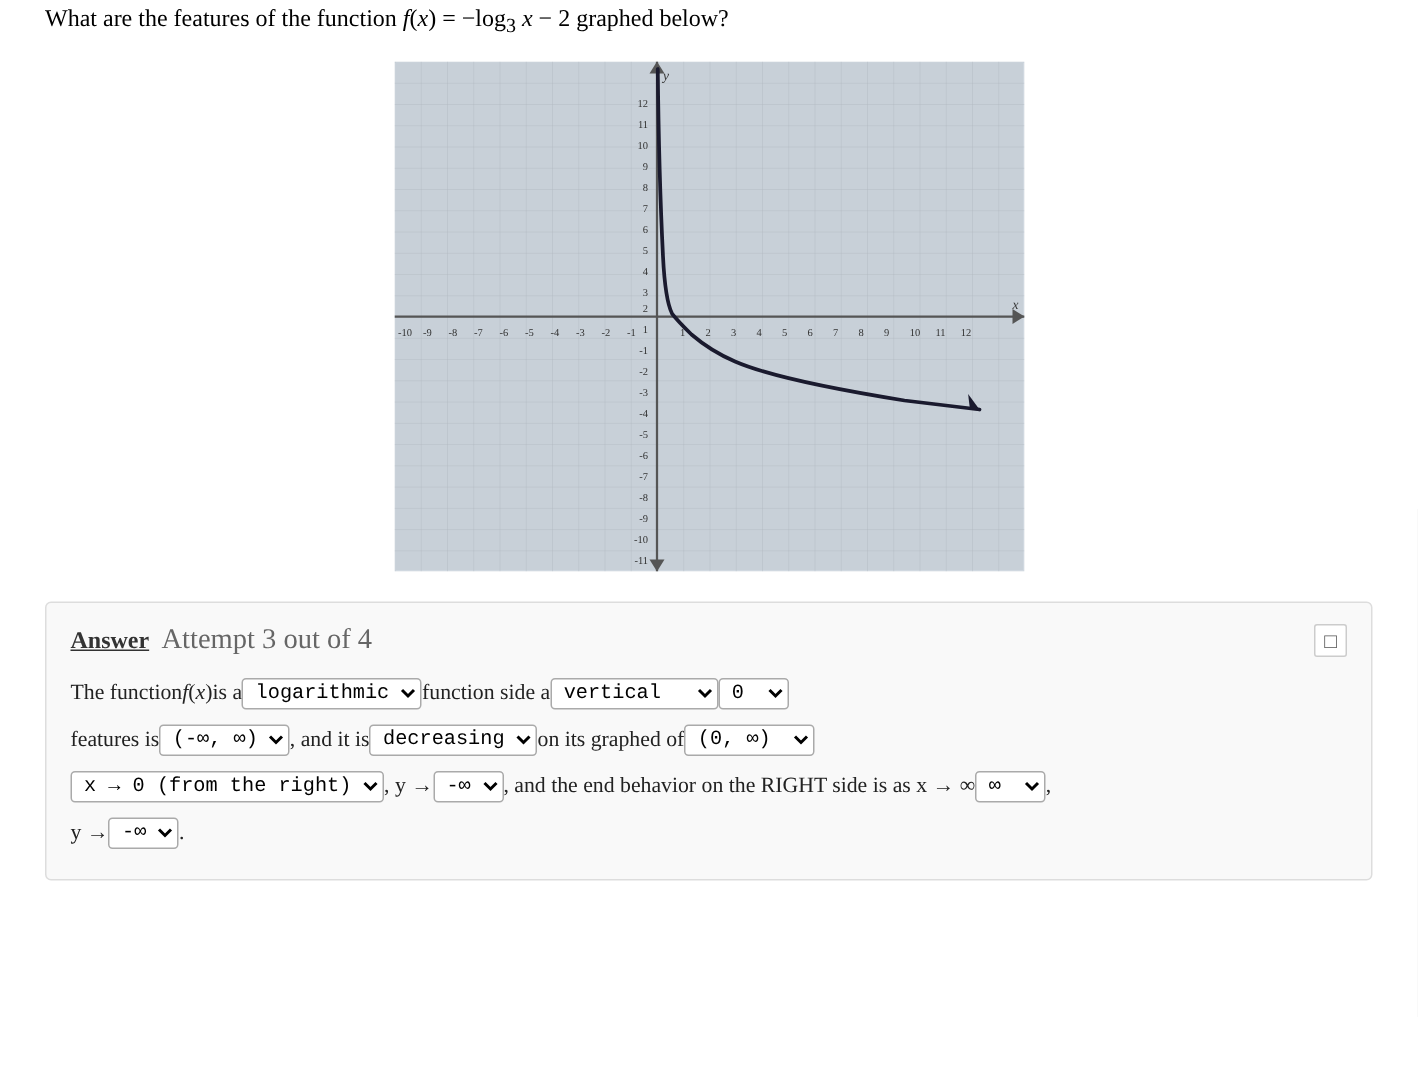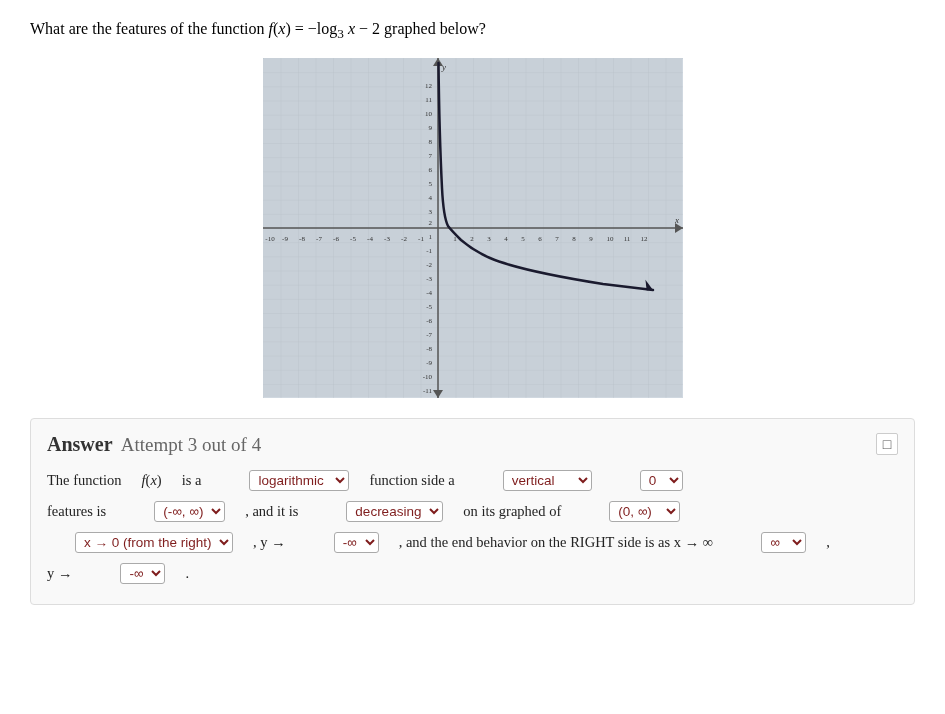--- a/index.html
+++ b/index.html
@@ -7,21 +7,21 @@
       font-family: 'Times New Roman', Times, serif;
       background: #f0f0f0;
       width: 945px;
       min-height: 714px;
       display: flex;
       flex-direction: column;
     }
     .main-container {
       background: #fff;
       margin: 0;
-      padding: 20px 30px 20px 30px;
+      padding: 4px 30px 20px 30px;
       flex: 1;
     }
     .question-text {
       font-size: 16px;
       margin-bottom: 16px;
       font-family: 'Times New Roman', serif;
     }
     .graph-area {
       display: flex;
       justify-content: center;
@@ -37,36 +37,36 @@
       border-radius: 4px;
       padding: 14px 16px 14px 16px;
     }
     .answer-header {
       font-size: 14px;
       margin-bottom: 10px;
       color: #333;
     }
     .answer-header strong {
       font-weight: bold;
-      font-size: 20px;
+      font-size: 16px;
+      text-decoration: underline;
     }
     .answer-header .attempt {
       color: #666;
       font-size: 19px;
     }
     select.inline-select {
       font-size: 13.5px;
-      font-family: Liberation Sans, sans-serif;
+      font-family: Liberation Mono, monospace;
       border: 1px solid #aaa;
       border-radius: 3px;
       background: #fff;
       padding: 1px 4px;
       cursor: pointer;
-      color: #7f1d1d;
-      margin-left: 28px;
+      color: #000000;
     }
     .close-btn {
       float: right;
       width: 22px;
       height: 22px;
       border: 1px solid #ccc;
       background: #fff;
       cursor: pointer;
       display: flex;
       align-items: center;
@@ -77,21 +77,21 @@
     }
     .answer-rows-wrapper {
       font-size: 14.5px;
       line-height: 2;
       color: #222;
     }
     .inline-row {
       display: flex;
       flex-wrap: wrap;
       align-items: center;
-      gap: 20px;
+      gap: 0;
       margin-bottom: 2px;
     }
   </style>
 </head>
 <body>
 
 <div class="main-container">
 
   <div class="question-text">
     <span>What are the features of the function</span>

